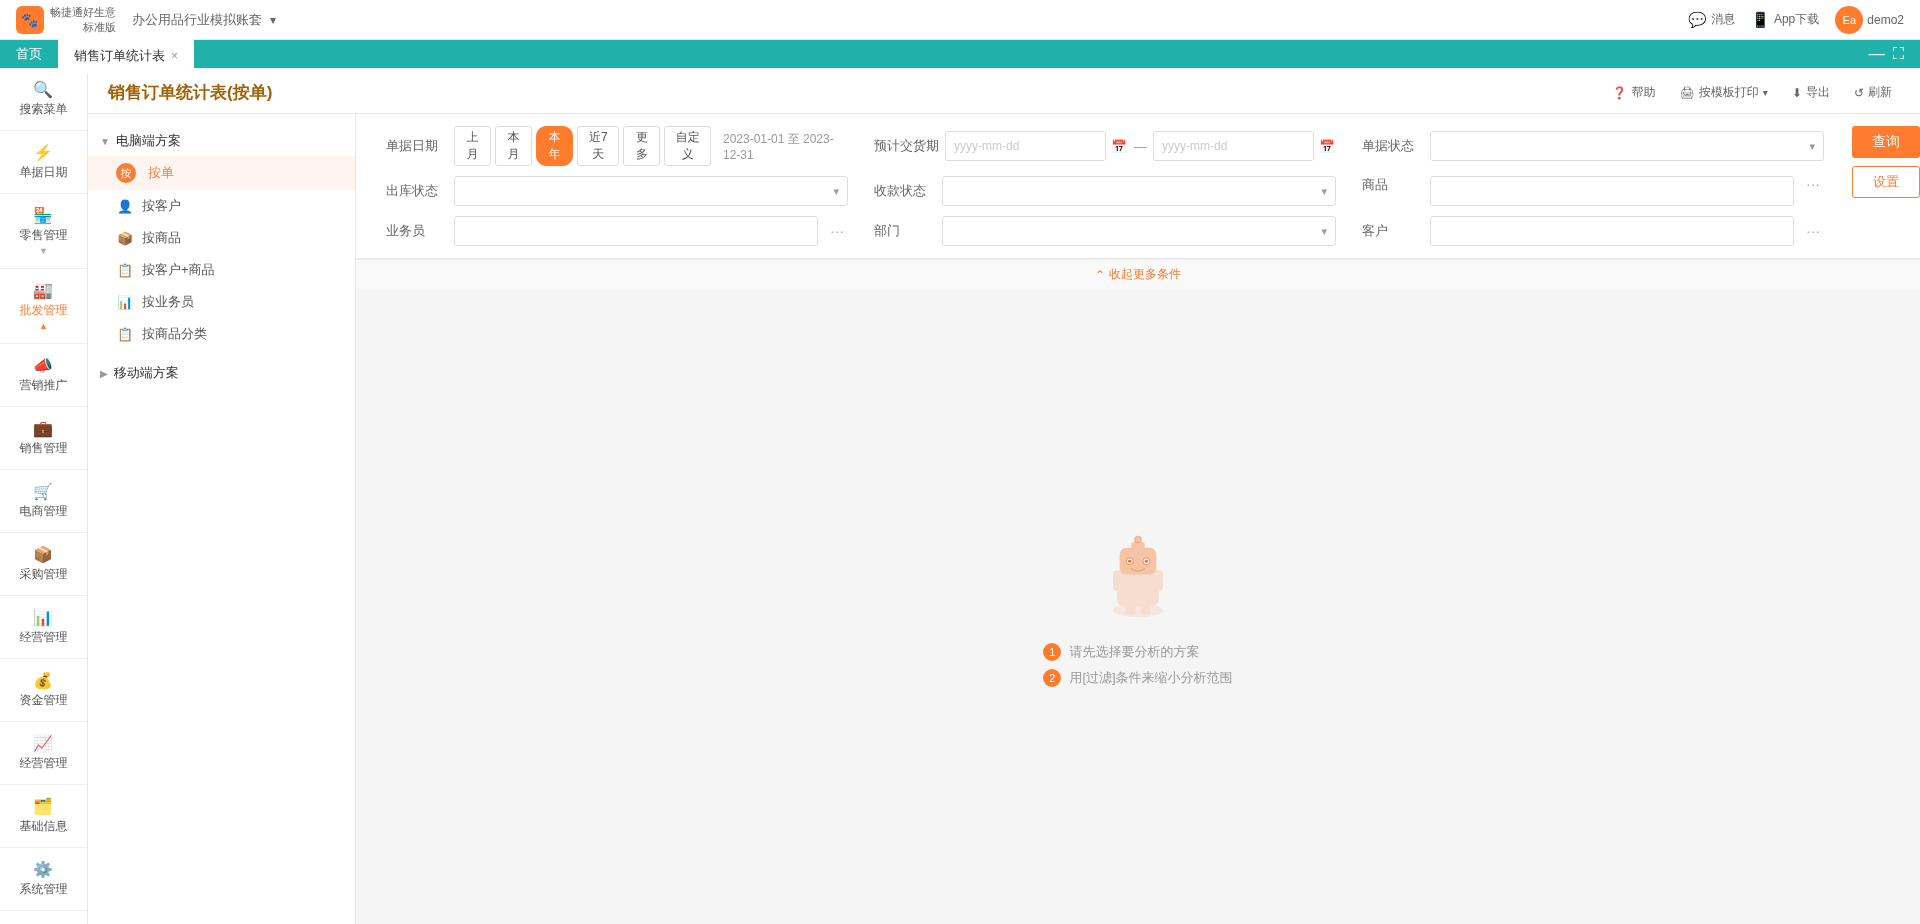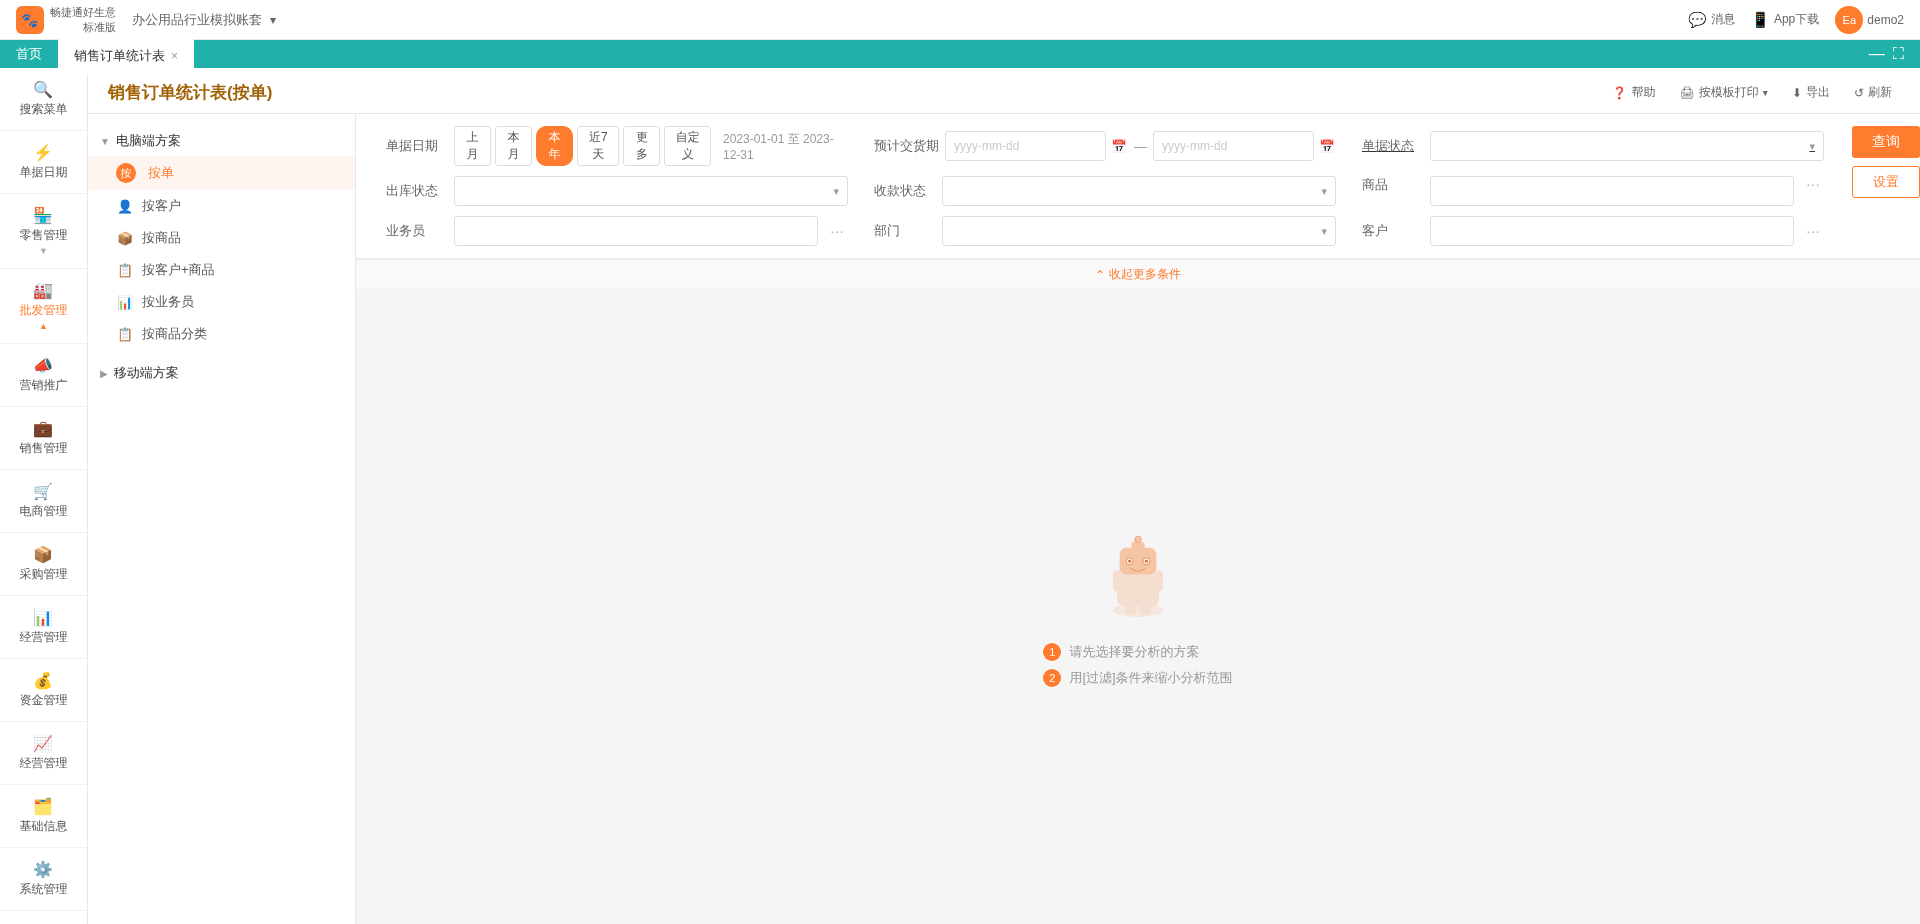--- a/index.html
+++ b/index.html
@@ -298,21 +298,21 @@
                   <span style="color:#ccc;font-size:12px;">yyyy-mm-dd</span>
                 </div>
                 <span style="color:#ccc;">📅</span>
                 <span class="date-sep">—</span>
                 <div class="date-input" style="flex:1;">
                   <span style="color:#ccc;font-size:12px;">yyyy-mm-dd</span>
                 </div>
                 <span style="color:#ccc;">📅</span>
               </div>
 
-              <div style="display:flex;align-items:center;gap:8px;flex:1;text-decoration:underline;">
+              <div style="display:flex;align-items:center;gap:8px;flex:1;">
                 <span class="filter-label">单据状态</span>
                 <div class="filter-select" style="flex:1;">
                   <span></span>
                   <span class="filter-select-arrow">▾</span>
                 </div>
               </div>
             </div>
 
             <div class="filter-row">
               <div style="display:flex;align-items:center;gap:8px;flex:1;">

